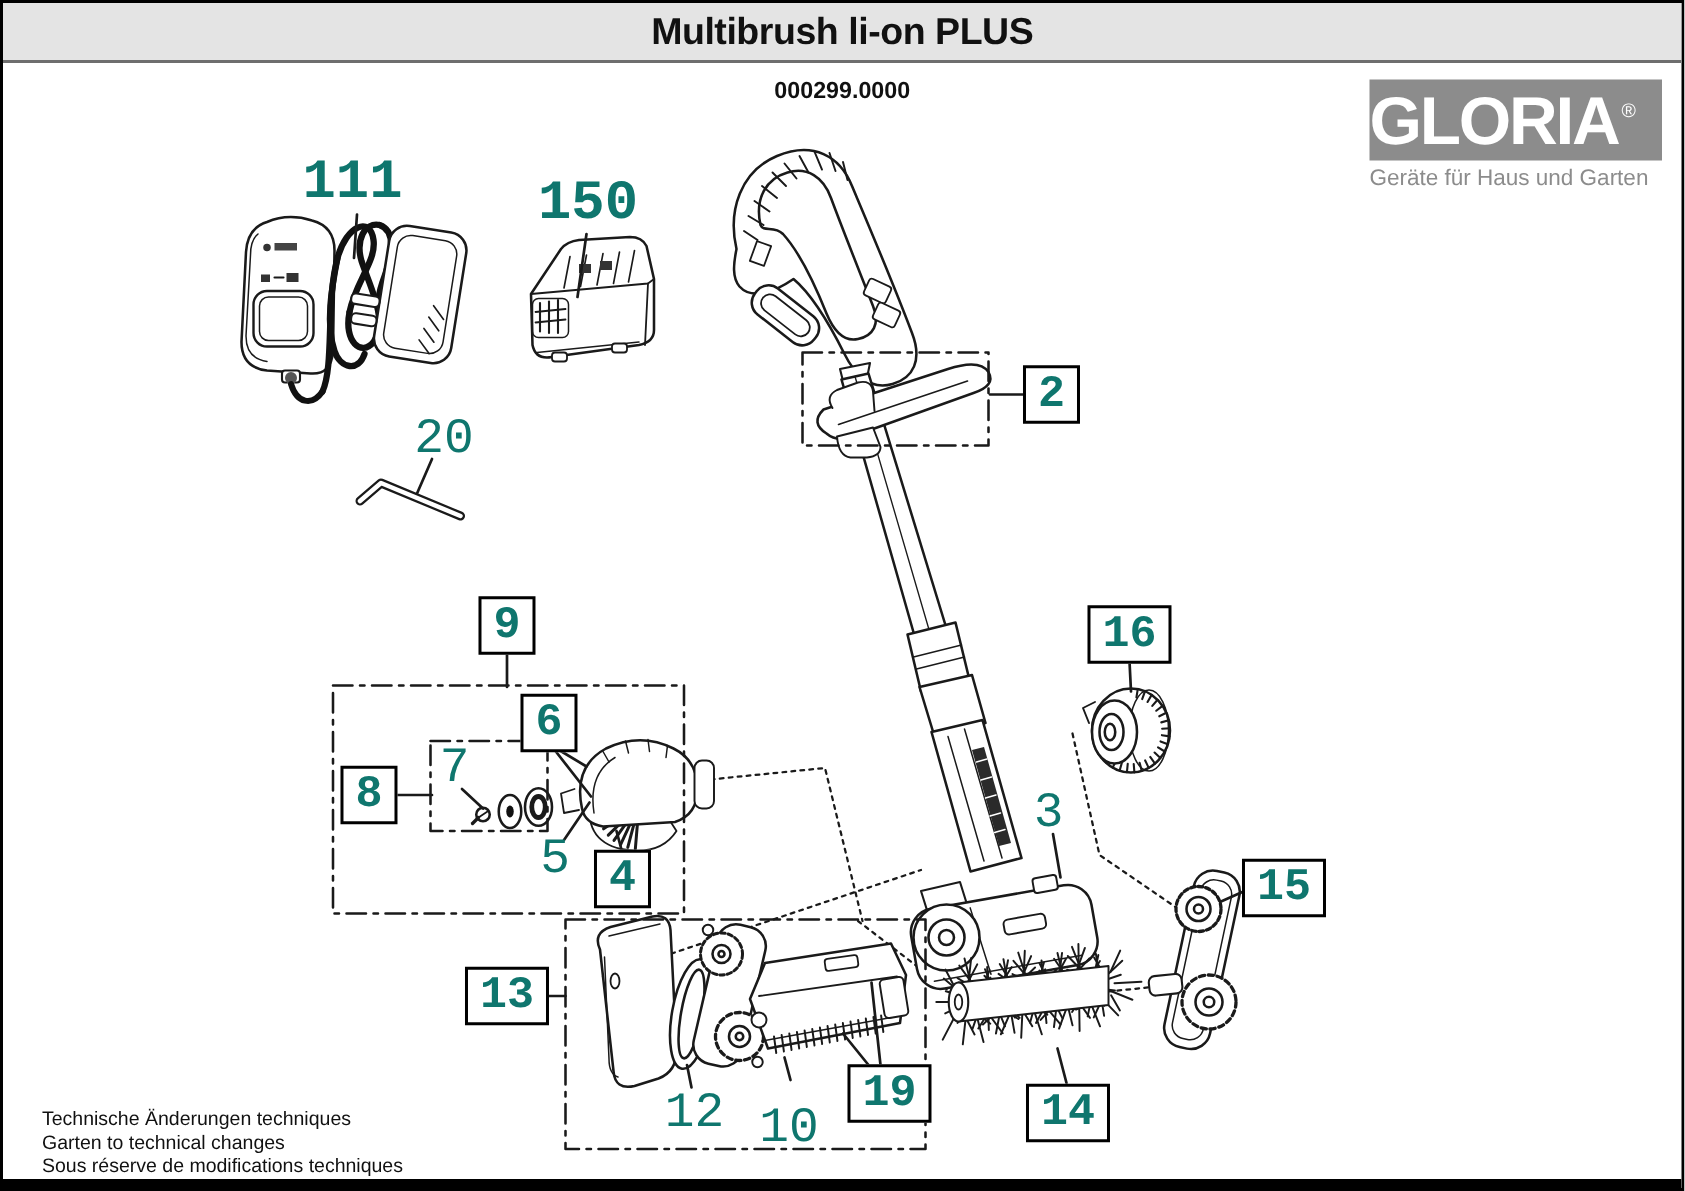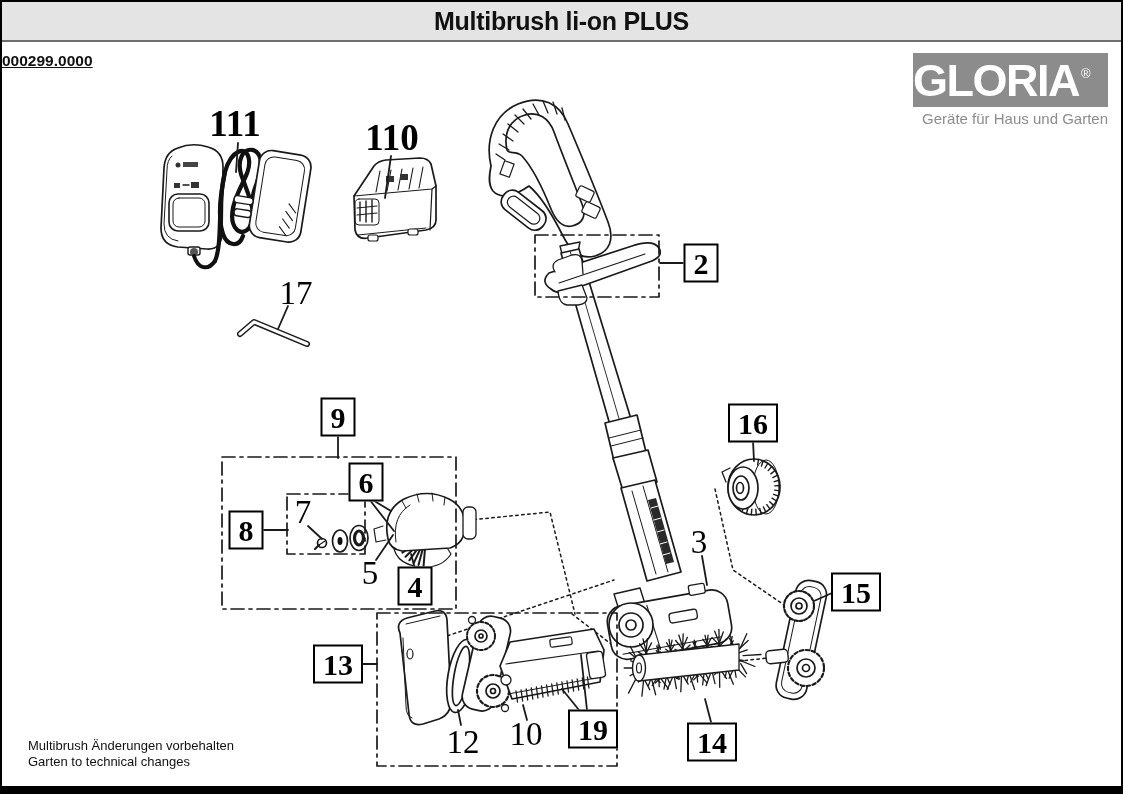--- a/index.html
+++ b/index.html
@@ -2,34 +2,34 @@
 <html><head>
 <meta charset="utf-8">
 <style>
   html,body{margin:0;padding:0;background:#fff;}
   .page{position:relative;width:1123px;height:794px;box-sizing:border-box;
         border:2px solid #000;background:#fff;overflow:hidden;
         font-family:"Liberation Sans",sans-serif;color:#000;}
   .header-bar{position:absolute;top:0;left:0;right:0;height:38px;background:#e4e4e4;
         border-bottom:2px solid #6e6e6e;display:flex;align-items:center;justify-content:center;}
   .header-title{font-size:25px;font-weight:600;letter-spacing:-0.3px;color:#111;}
-  .product-code{position:absolute;top:50px;left:0;right:0;
-        font-size:15.5px;font-weight:600;color:#111;text-decoration:underline;}
+  .product-code{position:absolute;top:50px;left:0;right:0;text-align:center;
+        font-size:15.5px;font-weight:600;color:#111;}
   .logo-box{position:absolute;top:51px;right:13px;width:195px;height:54px;background:#8c8c8c;
         display:flex;align-items:center;justify-content:flex-start;}
   .logo-word{color:#fff;font-weight:bold;font-size:45px;letter-spacing:-1.5px;line-height:1;}
   .logo-reg{color:#fff;font-size:13px;vertical-align:18px;font-weight:normal;margin-left:2px;}
-  .logo-tagline{position:absolute;top:108px;right:13px;width:195px;text-align:right;
+  .logo-tagline{position:absolute;top:108px;right:13px;width:195px;text-align:left;
         font-size:15px;color:#8c8c8c;}
   .footer-note{position:absolute;left:26px;top:736px;font-size:13px;line-height:15.5px;color:#111;}
   .footer-bar{position:absolute;left:0;right:0;bottom:0;height:6px;background:#000;}
   svg.art{position:absolute;left:0;top:0;}
   #labels-layer{position:absolute;left:0;top:0;width:100%;height:100%;pointer-events:none;}
   .part-label{position:absolute;transform:translate(-50%,-50%);line-height:1;white-space:nowrap;
-        font-family:Liberation Serif, serif;color:#000000;font-size:33px;font-weight:normal;}
+        font-family:Liberation Mono, monospace;color:#0f766e;font-size:33px;font-weight:normal;}
   .part-label.big{font-size:37px;font-weight:bold;}
   .part-label.boxed{font-size:30px;font-weight:bold;background:#fff;
         border:2.5px solid #000;padding:3px 8px 2px;}
 </style>
 </head>
 <body>
 
 <div class="page">
 
   <div class="header-bar">
@@ -473,37 +473,38 @@
         <line x1="459" y1="723" x2="456" y2="708" stroke-width="1.8"></line>
         <line x1="525" y1="718" x2="521" y2="703" stroke-width="1.8"></line>
         <line x1="577" y1="708" x2="560" y2="687" stroke-width="1.8"></line>
         <line x1="585" y1="708" x2="579" y2="653" stroke-width="1.8"></line>
         <line x1="703" y1="697" x2="709" y2="720" stroke-width="1.8"></line>
       </g>
   </svg>
 
   <div id="labels-layer">
       <div class="part-label big" style="left: 233px; top: 121px;">111</div>
-      <div class="part-label big" style="left: 390px; top: 135px;">110</div>
-      <div class="part-label plain" style="left: 294px; top: 291px;">17</div>
+      <div class="part-label big" style="left: 390px; top: 135px;">150</div>
+      <div class="part-label plain" style="left: 294px; top: 291px;">20</div>
       <div class="part-label boxed" style="left: 699px; top: 261px;">2</div>
       <div class="part-label boxed" style="left: 336px; top: 415px;">9</div>
       <div class="part-label boxed" style="left: 364px; top: 480px;">6</div>
       <div class="part-label boxed" style="left: 244px; top: 528px;">8</div>
       <div class="part-label plain" style="left: 301px; top: 510px;">7</div>
       <div class="part-label plain" style="left: 368px; top: 571px;">5</div>
       <div class="part-label boxed" style="left: 413px; top: 584px;">4</div>
       <div class="part-label boxed" style="left: 751px; top: 421px;">16</div>
       <div class="part-label plain" style="left: 697px; top: 540px;">3</div>
       <div class="part-label boxed" style="left: 854px; top: 590px;">15</div>
       <div class="part-label boxed" style="left: 336px; top: 662px;">13</div>
       <div class="part-label plain" style="left: 461px; top: 740px;">12</div>
-      <div class="part-label plain" style="left: 524px; top: 732px;">10</div>
+      <div class="part-label plain" style="left: 524px; top: 750px;">10</div>
       <div class="part-label boxed" style="left: 591px; top: 727px;">19</div>
       <div class="part-label boxed" style="left: 710px; top: 740px;">14</div>
     </div>
 
   <div class="footer-note" id="footer-note">
-      <div>Multibrush Änderungen vorbehalten</div>
+      <div>Technische Änderungen techniques</div>
       <div>Garten to technical changes</div>
+      <div>Sous réserve de modifications techniques</div>
     </div>
   <div class="footer-bar"></div>
 </div>
 
 </body></html>

